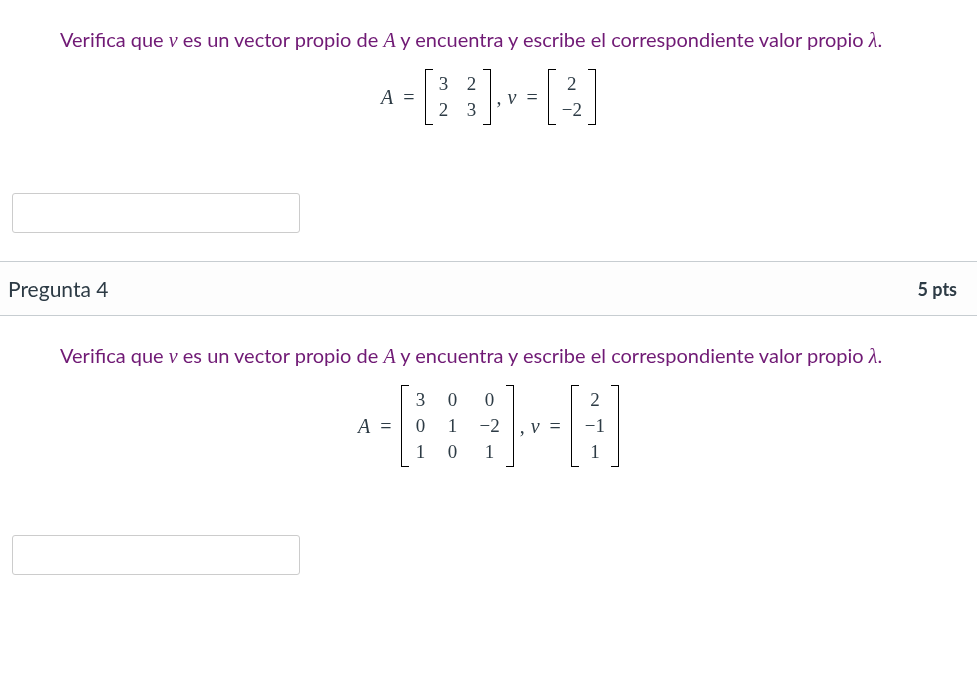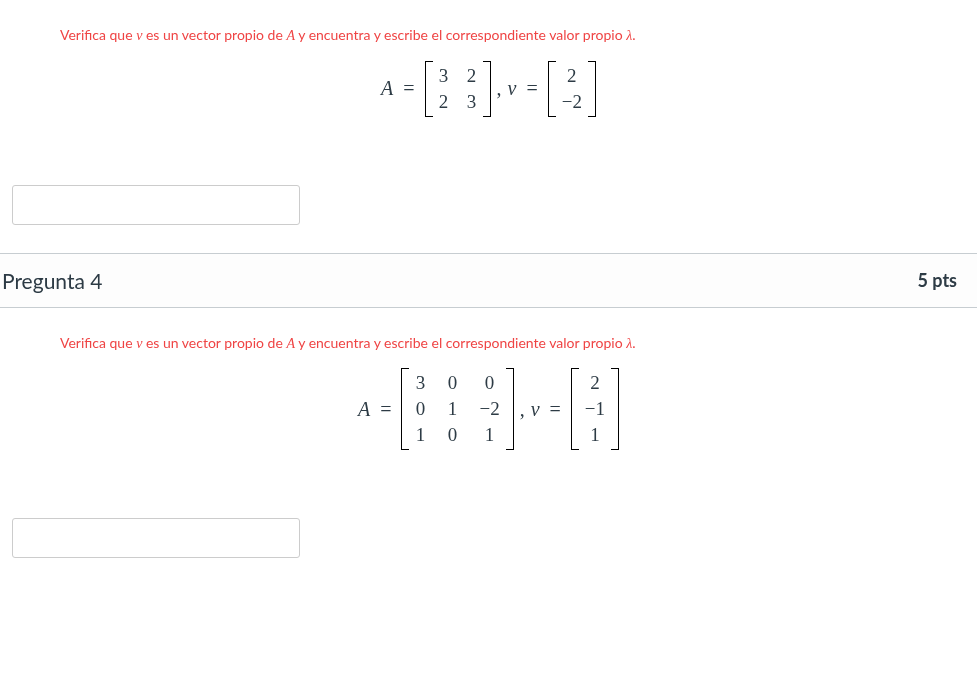--- a/index.html
+++ b/index.html
@@ -14,22 +14,22 @@
       background: #fff;
       width: 977px;
     }
     .question-block {
       padding: 0;
     }
     .question-body {
       padding: 25px 60px 25px 60px;
     }
     .prompt {
-      font-size: 14px;
-      color: #ef4444;
+      font-size: 20px;
+      color: #701a75;
       line-height: 1.4;
       margin-bottom: 15px;
     }
     .prompt .mi {
       font-family: "STIX", "Cambria Math", "Times New Roman", serif;
       font-style: italic;
     }
     .formula {
       text-align: center;
       font-family: "STIX", "Cambria Math", "Times New Roman", serif;
@@ -101,21 +101,21 @@
       border: 1px solid #ccc;
       border-radius: 3px;
       padding: 6px 10px;
       font-size: 15px;
       background: #fff;
     }
     .question-header {
       display: flex;
       justify-content: space-between;
       align-items: center;
-      padding: 14px 20px 14px 2px;
+      padding: 14px 20px 14px 8px;
       border-top: 1px solid #c7cdd1;
       border-bottom: 1px solid #c7cdd1;
       background: #fdfdfd;
       gap: 32px;
     }
     .question-title {
       font-size: 21px;
       font-weight: 400;
       color: #2d3b45;
     }

